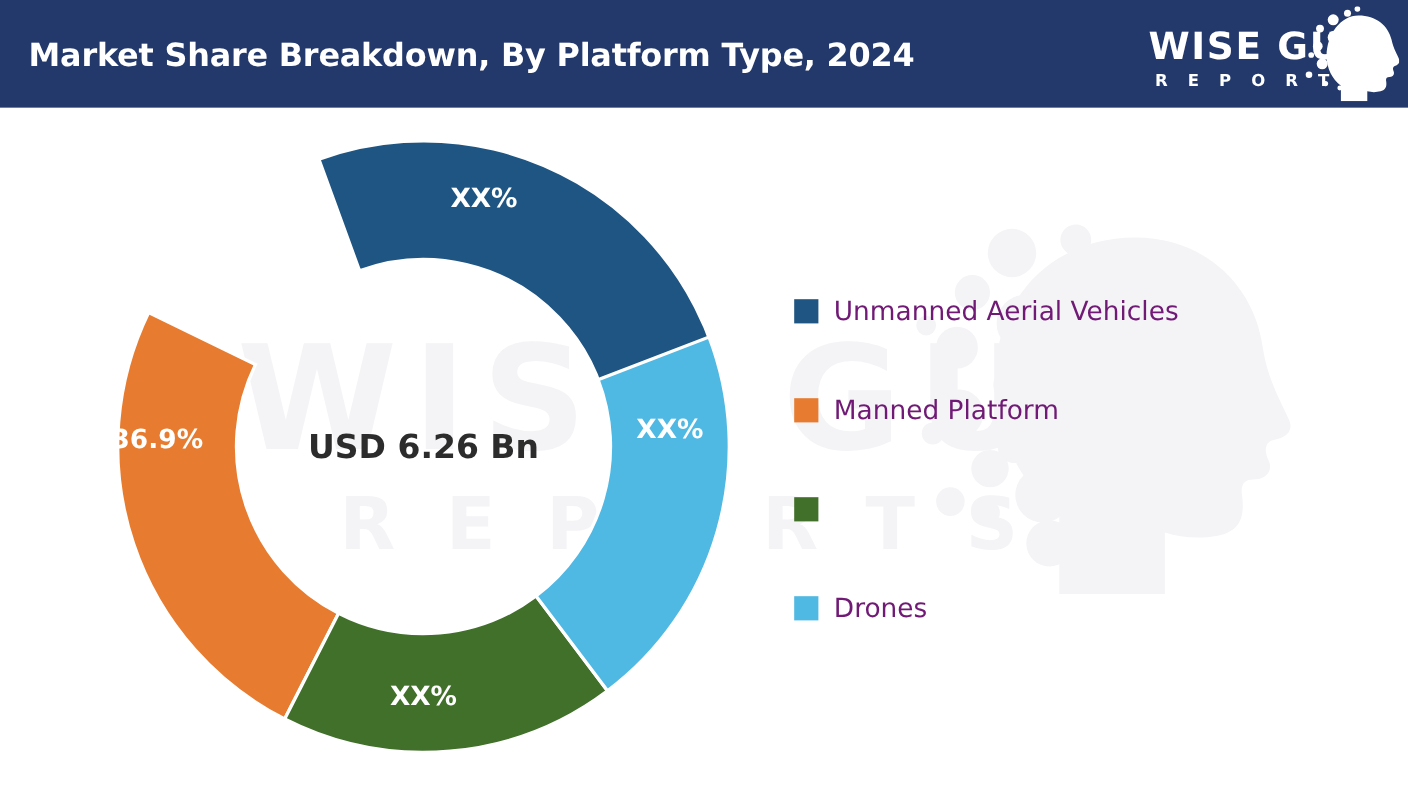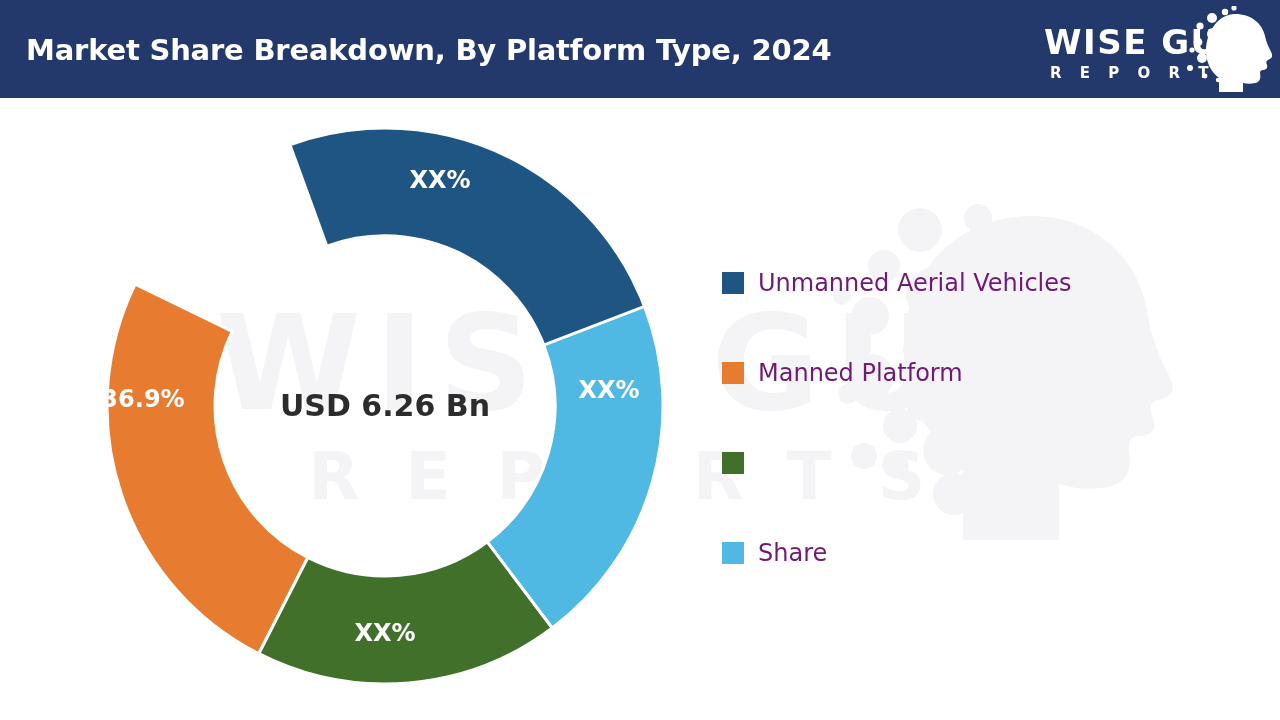--- a/index.html
+++ b/index.html
@@ -248,18 +248,18 @@
         </div>
         <div class="legend-item">
           <span class="legend-swatch" style="background: rgb(231, 124, 48);"></span>
           <span class="legend-label">Manned Platform</span>
         </div>
         <div class="legend-item">
           <span class="legend-swatch" style="background: rgb(65, 112, 42);"></span>
         </div>
         <div class="legend-item">
           <span class="legend-swatch" style="background: rgb(79, 184, 227);"></span>
-          <span class="legend-label">Share</span>
+          <span class="legend-label">Drones</span>
         </div>
       </div>
 
   </div>
 </div>
 
 </body></html>

